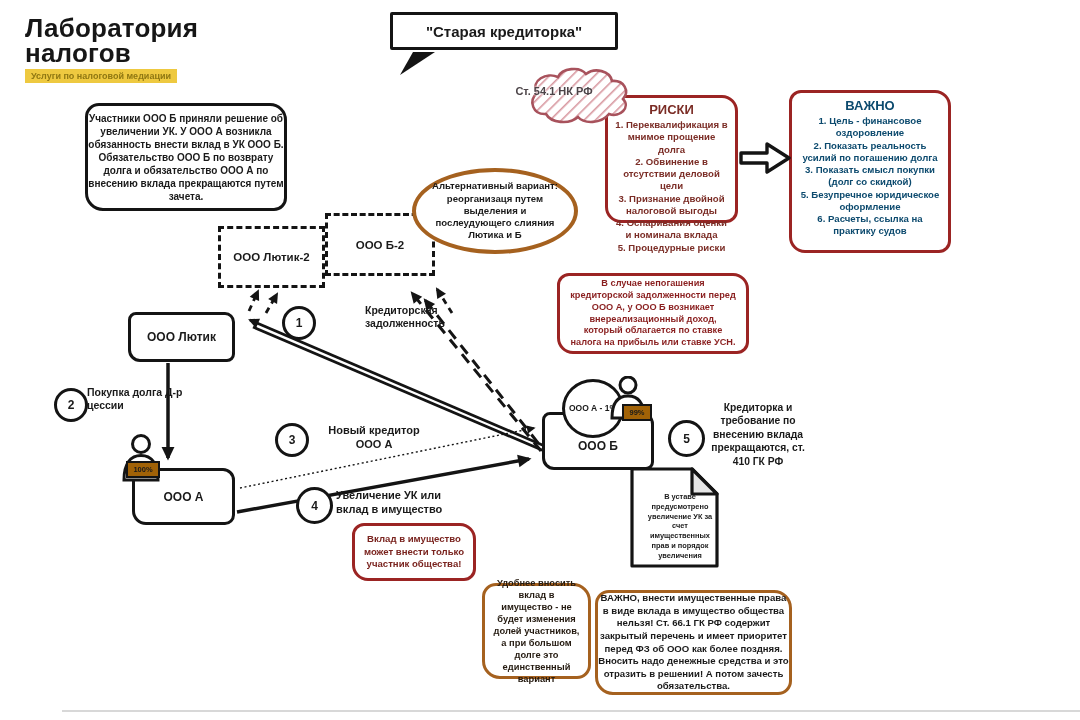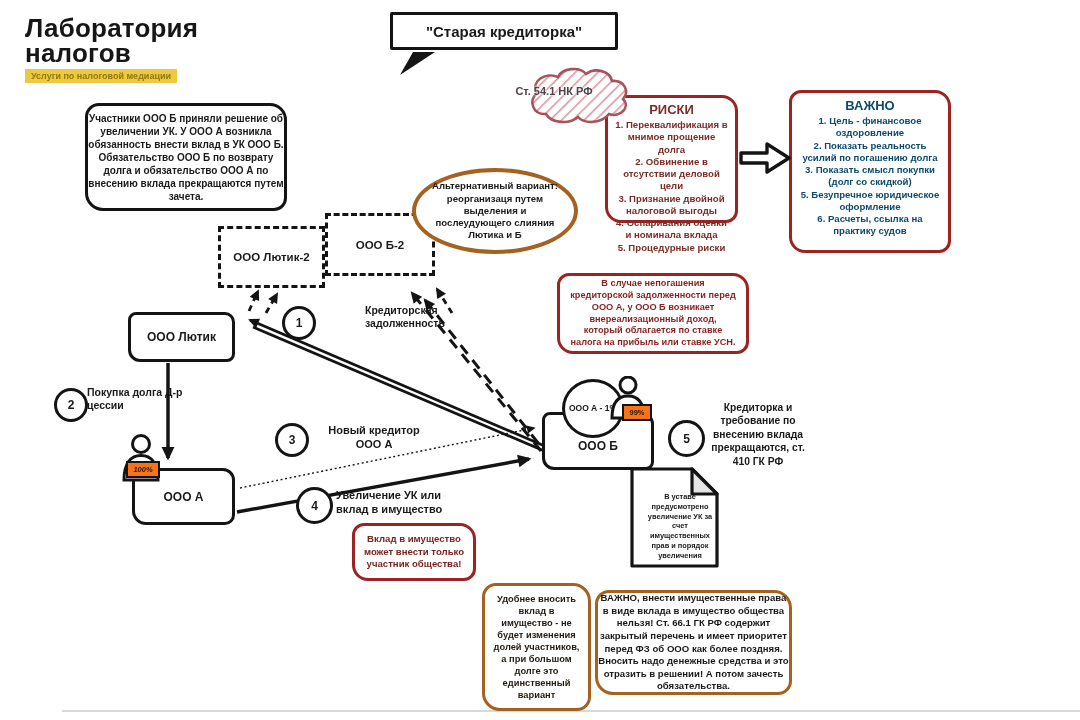--- a/index.html
+++ b/index.html
@@ -17,21 +17,21 @@
   .sketch{border:3.5px solid #141414;border-radius:14px 17px 13px 18px;}
   .redbox{border:3.5px solid #9b2423;border-radius:12px 16px 12px 16px;}
   .orangebox{border:3.5px solid #a5611f;border-radius:14px 18px 14px 18px;}
   .dashedbox{border:3px dashed #141414;}
   .flexc{display:flex;align-items:center;justify-content:center;text-align:center;}
   .bold{font-weight:bold;}
   .ellipse{border-radius:50%;}
   .numcircle{border:3px solid #141414;border-radius:50%;background:#fff;
              display:flex;align-items:center;justify-content:center;
              font-size:12px;font-weight:bold;}
-  .badge{background:#f97316;border:2px solid #141414;font-weight:bold;font-size:7.5px;
+  .badge{background:#a16207;border:2px solid #141414;font-weight:bold;font-size:7.5px;
          display:flex;align-items:center;justify-content:center;}
   .list-title{font-size:13px;font-weight:bold;text-align:center;margin-bottom:2px;}
   .list-item{font-size:9.6px;font-weight:bold;text-align:center;line-height:1.28;}
   .cloud-text{font-size:11px;font-weight:bold;color:#4c4448;text-align:center;
               text-shadow:0 0 3px #fff,0 0 3px #fff;}
 </style>
 </head>
 <body>
 
 <div id="canvas">
@@ -137,21 +137,21 @@
 
   <div class="abs numcircle topz" style="left:54px;top:388px;width:28px;height:28px;">
       <span>2</span>
     </div>
   <div class="abs topz bold" style="left:87px;top:386px;width:96px;font-size:10.5px;line-height:1.25;">Покупка долга Д-р цессии</div>
 
   <svg class="abs topz" style="left:120px;top:434px;" width="42" height="48">
     <circle cx="21" cy="10" r="8.5" fill="#fff" stroke="#141414" stroke-width="3"></circle>
     <path d="M4,46 C4,29 11,21.5 21,21.5 C31,21.5 38,29 38,46 Z" fill="#fff" stroke="#141414" stroke-width="3"></path>
   </svg>
-  <div class="abs badge topz" style="left:126px;top:461px;width:30px;height:13px;font-style:italic;">100%</div>
+  <div class="abs badge topz" style="left:126px;top:461px;width:30px;height:13px;">100%</div>
   <div class="abs node flexc" style="left:132px;top:468px;width:103px;height:57px;border:3.5px solid #141414;border-radius:10px 12px 10px 14px;font-size:12px;font-weight:bold;">
     <span>ООО А</span>
   </div>
 
   <div class="abs numcircle topz" style="left:275px;top:423px;width:28px;height:28px;">
       <span>3</span>
     </div>
   <div class="abs topz bold" style="left:318px;top:424px;width:112px;font-size:11px;line-height:1.25;text-align:center;">Новый кредитор ООО А</div>
 
   <div class="abs numcircle topz" style="left:296px;top:487px;width:31px;height:31px;">
@@ -183,21 +183,21 @@
       <span>5</span>
     </div>
   <div class="abs topz bold" style="left:702px;top:401px;width:112px;font-size:10.3px;line-height:1.3;text-align:center;">Кредиторка и требование по внесению вклада прекращаются, ст. 410 ГК РФ</div>
 
   <svg class="abs node" style="left:628px;top:466px;background:transparent;" width="94" height="104">
     <path d="M4,3 L64,3 L89,28 L89,100 L4,100 Z" fill="#ffffff" stroke="#141414" stroke-width="3.2" stroke-linejoin="round"></path>
     <path d="M64,3 L64,28 L89,28 Z" fill="#e6e6e6" stroke="#141414" stroke-width="3.2" stroke-linejoin="round"></path>
   </svg>
   <div class="abs topz bold" style="left:643px;top:492px;width:74px;font-size:7.4px;line-height:1.32;text-align:center;">В уставе предусмотрено увеличение УК за счет имущественных прав и порядок увеличения</div>
 
-  <div class="abs node orangebox flexc" style="left:482px;top:583px;width:109px;height:128px;padding:5px 7px;font-size:9.3px;font-weight:bold;color:#241a10;line-height:1.3;justify-content:flex-end;">
+  <div class="abs node orangebox flexc" style="left:482px;top:583px;width:109px;height:96px;padding:5px 7px;font-size:9.3px;font-weight:bold;color:#241a10;line-height:1.3;justify-content:flex-end;">
     <span>Удобнее вносить вклад в имущество - не будет изменения долей участников, а при большом долге это единственный вариант</span>
   </div>
 
   <div class="abs node orangebox flexc" style="left:595px;top:590px;width:197px;height:105px;padding:5px 0;font-size:9.6px;font-weight:bold;color:#1a1a1a;line-height:1.32;">
     <span>ВАЖНО, внести имущественные права в виде вклада в имущество общества нельзя! Ст. 66.1 ГК РФ содержит закрытый перечень и имеет приоритет перед ФЗ об ООО как более поздняя. Вносить надо денежные средства и это отразить в решении! А потом зачесть обязательства.</span>
   </div>
 
   <div class="abs" style="left:62px;top:710px;width:1018px;height:2px;background:#d8d8d8;"></div>
 
 </div>

